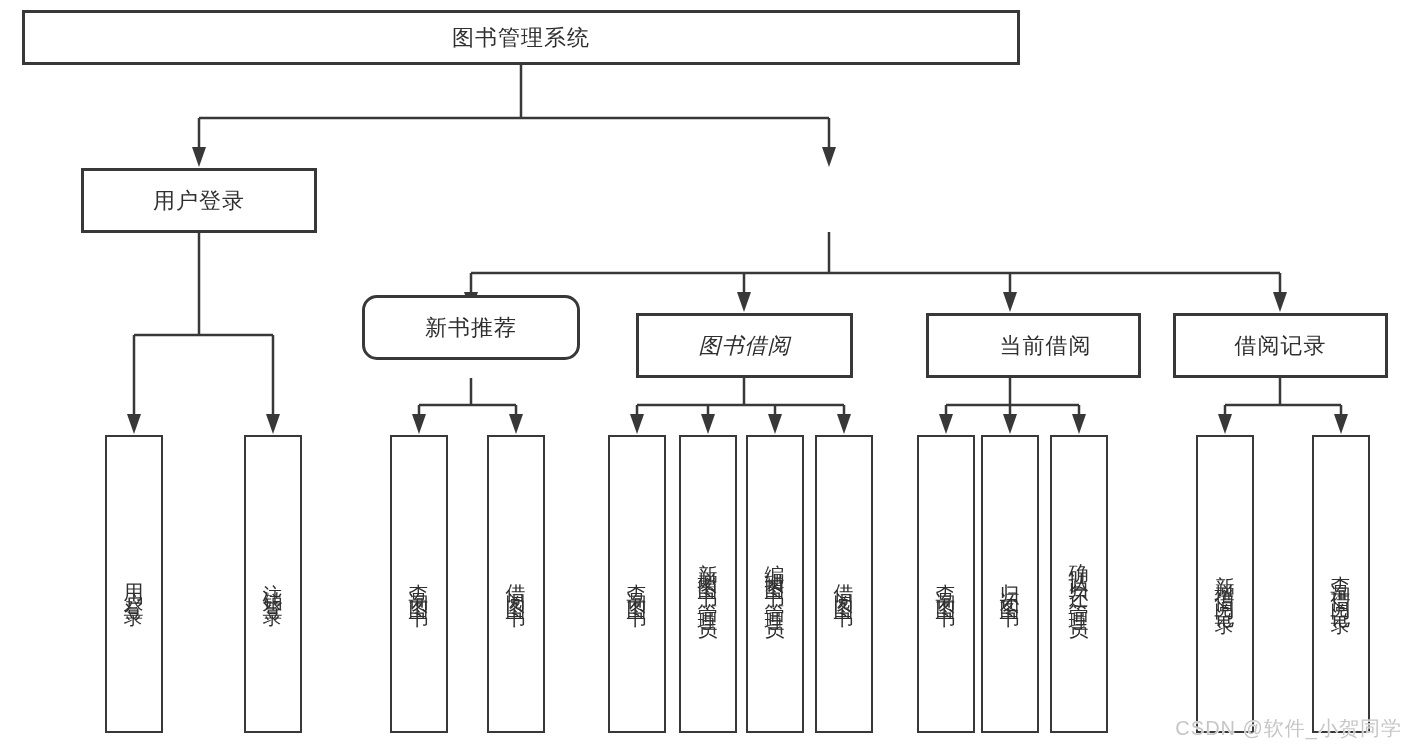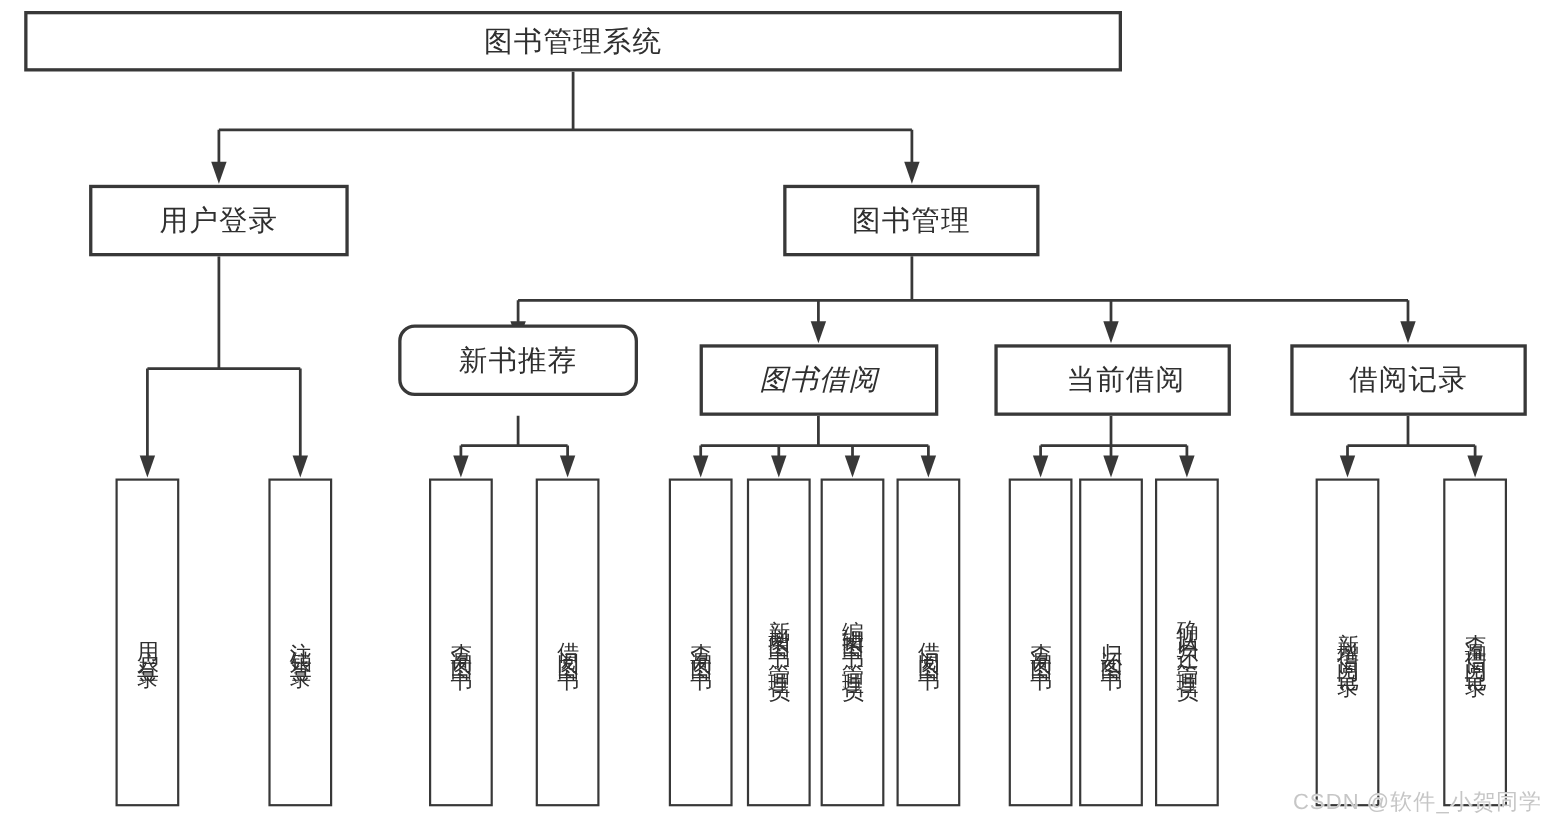--- a/index.html
+++ b/index.html
@@ -21,21 +21,21 @@
   #edges polygon { fill: var(--line); stroke: none; }
   .node {
     position: absolute;
     box-sizing: border-box;
     border: 3px solid var(--line);
     background: #ffffff;
     color: var(--text);
     display: flex;
     align-items: center;
     justify-content: center;
-    font-size: 26px;
+    font-size: 22px;
     letter-spacing: 1px;
   }
   .leaf {
     border-width: 2.5px;
     font-size: 20px;
     letter-spacing: 0;
   }
   .vtext {
     writing-mode: vertical-rl;
     text-orientation: mixed;
@@ -96,31 +96,28 @@
     <polygon points="1341,434 1334,414 1348,414"></polygon>
   </svg>
 
   <div class="node" style="left:22px; top:10px; width:998px; height:55px;">
     <span>图书管理系统</span>
   </div>
 
   <div class="node" style="left:81px; top:168px; width:236px; height:65px;">
     <span>用户登录</span>
   </div>
-  <div class="node" style="left:712px; top:168px; width:233px; height:65px;">
-    <span>图书管理</span>
-  </div>
 
   <div class="node" style="left:362px; top:295px; width:218px; height:65px;border-radius:15px;">
     <span>新书推荐</span>
   </div>
   <div class="node" style="left:636px; top:313px; width:217px; height:65px;font-style:italic;">
     <span>图书借阅</span>
   </div>
-  <div class="node" style="left:904px; top:313px; width:215px; height:65px;padding-left:24px;">
+  <div class="node" style="left:926px; top:313px; width:215px; height:65px;padding-left:24px;">
     <span>当前借阅</span>
   </div>
   <div class="node" style="left:1173px; top:313px; width:215px; height:65px;">
     <span>借阅记录</span>
   </div>
 
   <div class="node leaf" style="left:105px; top:435px; width:58px; height:298px;">
     <span class="vtext">用户登录</span>
   </div>
   <div class="node leaf" style="left:244px; top:435px; width:58px; height:298px;">

